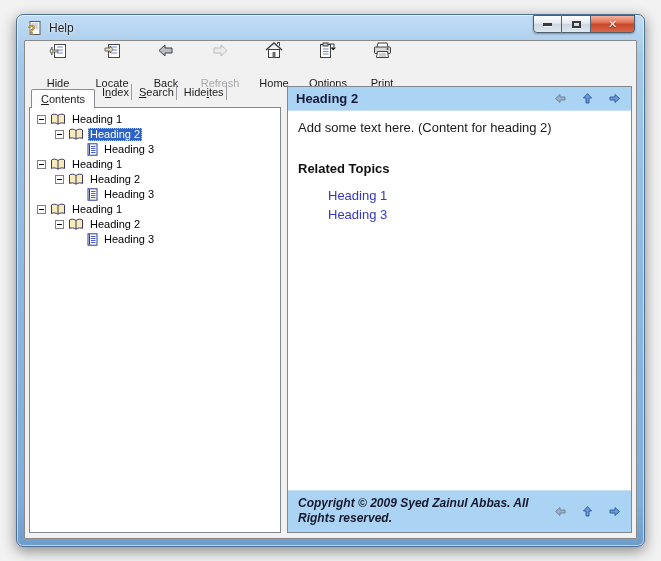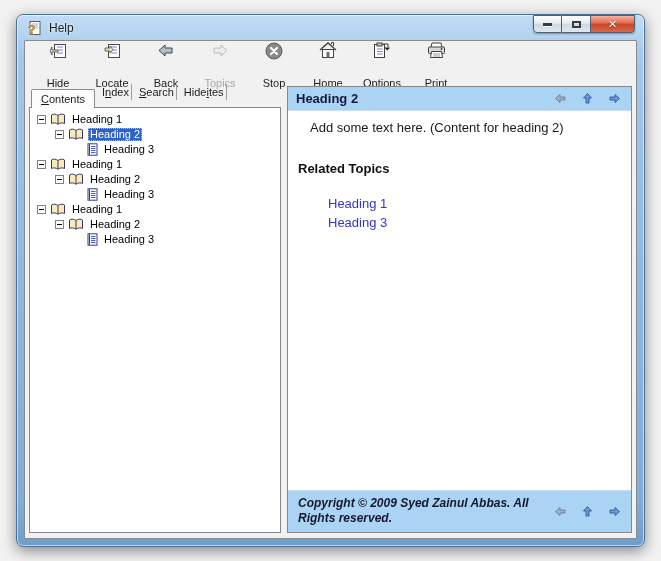--- a/index.html
+++ b/index.html
@@ -86,22 +86,22 @@
   
   .content-pane{flex:1;border:1px solid #828790;background:#fff;display:flex;flex-direction:column;min-width:0;min-height:0;}
   .content-header{
     background:#abd4f4;border-bottom:1px solid #c9e0f4;
     padding:4px 10px 4px 8px;display:flex;align-items:center;justify-content:space-between;flex:0 0 auto;
   }
   .content-title{font-weight:bold;font-size:13px;color:#151a3a;}
   .nav-arrows{display:flex;gap:14px;align-items:center;}
   .nav-arrows svg{display:block;cursor:pointer;}
   .content-body{flex:1;padding:9px 10px;font-size:13px;color:#1a1a1a;overflow:hidden;}
-  .body-par{margin:0 0 26px 12px;}
-  .related-head{font-weight:bold;margin:0 0 20px 0;font-size:13px;color:#111;}
+  .body-par{margin:0 0 26px 0;}
+  .related-head{font-weight:bold;margin:0 0 12px 0;font-size:13px;color:#111;}
   .topic-link{display:block;color:#3636c8;margin:0 0 4px 30px;font-size:13px;cursor:pointer;}
   .content-footer{
     background:#abd4f4;border-top:1px solid #c9e0f4;
     padding:5px 10px 6px 10px;display:flex;align-items:center;justify-content:space-between;flex:0 0 auto;font-weight:bold;
   }
   .copyright{font-style:italic;font-size:12px;color:#15182e;max-width:300px;line-height:1.25;}
 </style>
 </head>
 <body>
 
@@ -168,32 +168,23 @@
         </span>
         <span>Back</span>
       </div>
 
       <div class="tb-btn disabled">
         <span class="ico">
           <svg width="20" height="18" viewBox="0 0 20 18">
             <path d="M11 3 L17 8.5 L11 14 L11 11 L4 11 L4 6 L11 6 Z" fill="#ececec" stroke="#bcbcbc" stroke-width="1"></path>
           </svg>
         </span>
-        <span>Topics</span>
-      </div>
-
-      <div class="tb-btn">
-        <span class="ico">
-          <svg width="20" height="20" viewBox="0 0 20 20">
-            <circle cx="10" cy="10" r="8" fill="#898989" stroke="#5f5f5f"></circle>
-            <path d="M7 7 L13 13 M13 7 L7 13" stroke="#fff" stroke-width="2.2" stroke-linecap="round"></path>
-          </svg>
-        </span>
-        <span>Stop</span>
-      </div>
+        <span>Refresh</span>
+      </div>
+
 
 
       <div class="tb-btn">
         <span class="ico">
           <svg width="20" height="19" viewBox="0 0 20 19">
             <path d="M2 9 L10 2 L18 9" fill="none" stroke="#3f3f3f" stroke-width="1.4"></path>
             <path d="M13.5 3 L13.5 1.5 L15.5 1.5 L15.5 5" fill="#fff" stroke="#3f3f3f" stroke-width="1"></path>
             <rect x="4.5" y="8.5" width="11" height="8" fill="#fff" stroke="#3f3f3f"></rect>
             <rect x="8.5" y="11" width="3" height="5.5" fill="#6b6b6b"></rect>
           </svg>

